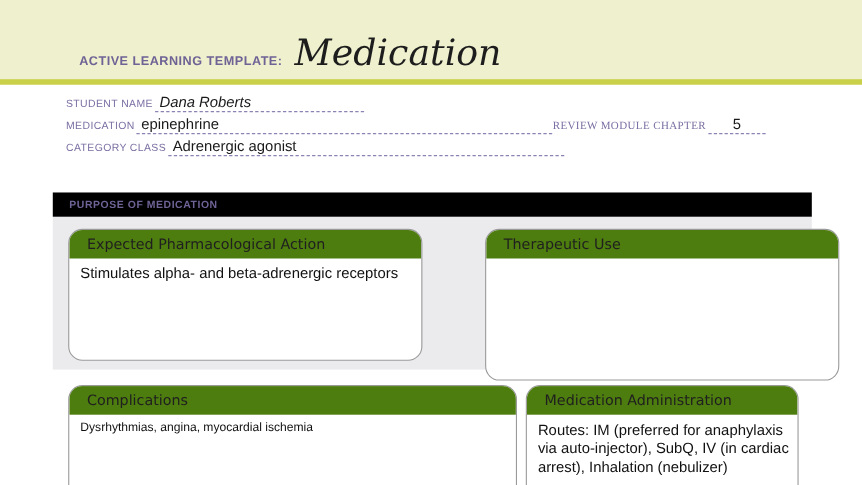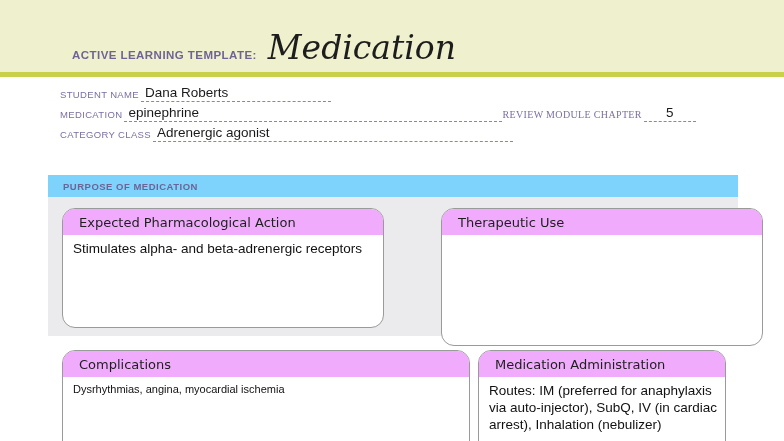--- a/index.html
+++ b/index.html
@@ -75,21 +75,21 @@
     flex: 0 0 auto;
   }
   .field-line {
     position: relative;
     border-bottom: 1px dashed #8d82b4;
     margin-left: 2px;
     height: 17px;
     overflow: hidden;
     flex: 0 0 auto;
   }
-  .field-line.w-name   { width: 190px; }
+  .field-line.w-name   { width: 190px; font-style: italic; }
   .field-line.w-med    { width: 378px; }
   .field-line.w-cat    { width: 360px; }
   .field-line.w-chap   { width: 52px; }
   .field-value {
     position: absolute;
     left: 4px;
     bottom: 1px;
     font-size: 13.5px;
     color: #1a1a1a;
     white-space: nowrap;
@@ -110,21 +110,21 @@
   .purpose-panel {
     position: absolute;
     left: 48px;
     top: 175px;
     width: 690px;
     height: 161px;
     background: #ebebee;
   }
   .purpose-head {
     height: 22px;
-    background: #7dd3fc;
+    background: #000000;
     display: flex;
     align-items: center;
     padding-left: 15px;
     box-sizing: border-box;
   }
   .purpose-head-text {
     font-size: 9.5px;
     font-weight: bold;
     letter-spacing: 0.5px;
     color: #6f6396;
@@ -134,21 +134,21 @@
   
   .box {
     position: absolute;
     background: #ffffff;
     border: 1.4px solid #9a9a9a;
     border-radius: 13px;
     overflow: hidden;
     box-sizing: border-box;
   }
   .box-head {
-    background: #f0abfc;
+    background: #4d7c0f;
     height: 26px;
     display: flex;
     align-items: center;
     padding-left: 16px;
     box-sizing: border-box;
   }
   .box-head-text {
     font-family: "DejaVu Sans", sans-serif;
     font-size: 13px;
     color: #1f1f1f;

